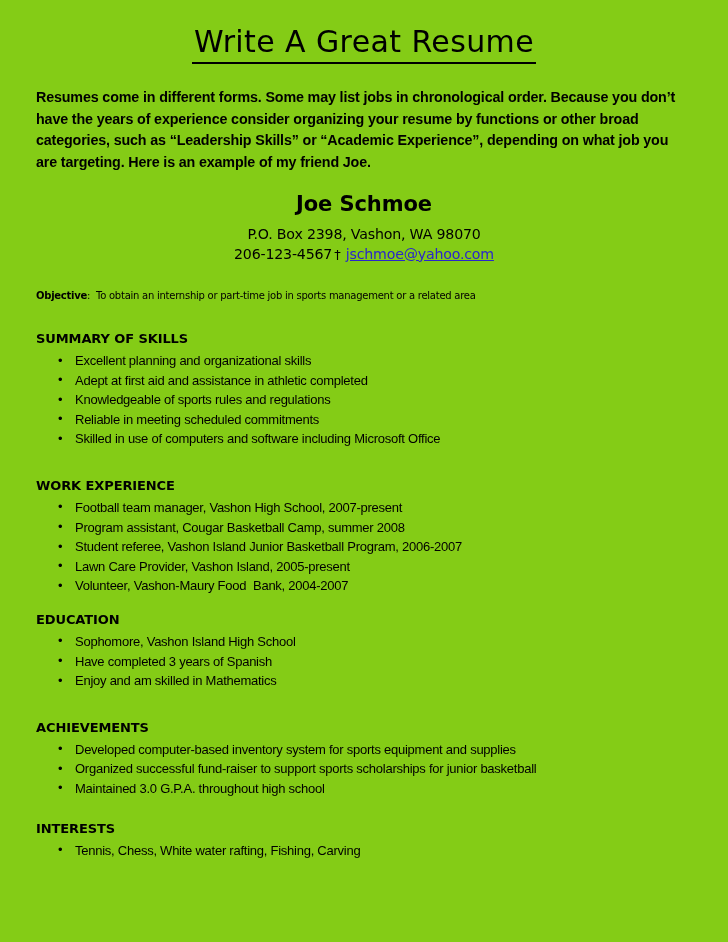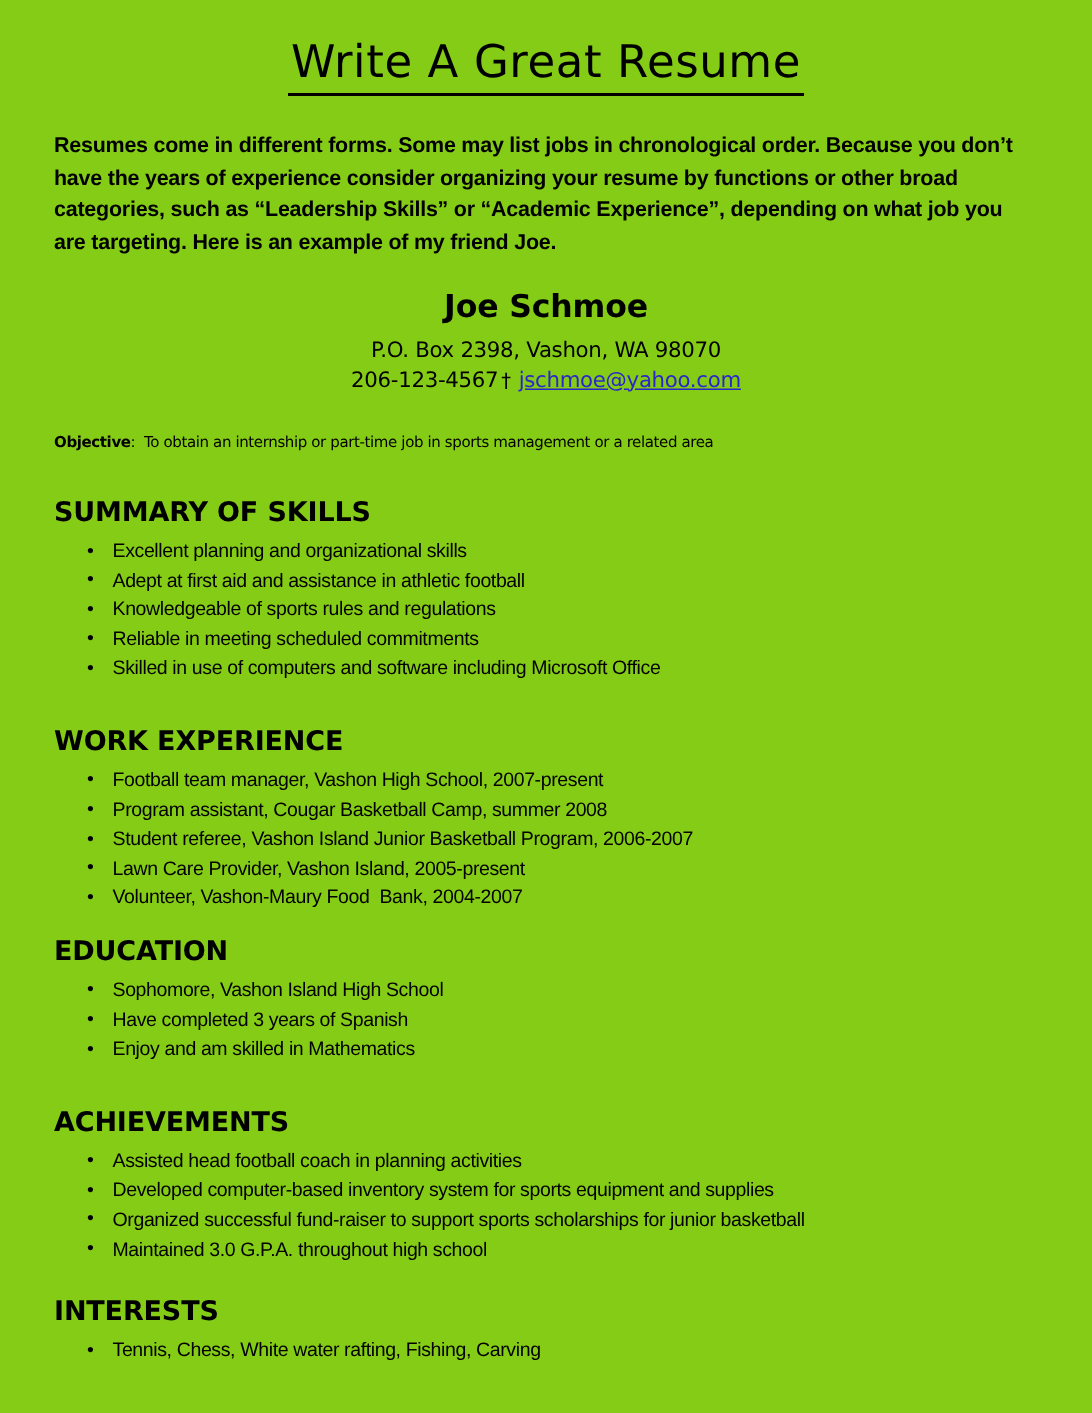--- a/index.html
+++ b/index.html
@@ -100,21 +100,21 @@
   }
   .section-gap-1 { margin-top: 30px; }
   .section-gap-2 { margin-top: 29px; }
   .section-gap-3 { margin-top: 16px; }
   .section-gap-4 { margin-top: 29px; }
   .section-gap-5 { margin-top: 22px; }
 
   .section-heading {
     font-family: "DejaVu Sans", sans-serif;
     font-weight: bold;
-    font-size: 18px;
+    font-size: 13px;
     letter-spacing: -0.1px;
     margin: 0 0 5px 0;
   }
 
   ul.bullets {
     list-style: none;
     margin: 0;
     padding: 0;
   }
   ul.bullets li {
@@ -157,21 +157,21 @@
 
   <div class="objective">
     <b>Objective</b><span>:</span>&nbsp;
     <span>To obtain an internship or part-time job in sports management or a related area</span>
   </div>
 
   <div class="section section-gap-1">
     <div class="section-heading">SUMMARY OF SKILLS</div>
     <ul class="bullets">
       <li>Excellent planning and organizational skills</li>
-      <li>Adept at first aid and assistance in athletic football</li>
+      <li>Adept at first aid and assistance in athletic completed</li>
       <li>Knowledgeable of sports rules and regulations</li>
       <li>Reliable in meeting scheduled commitments</li>
       <li>Skilled in use of computers and software including Microsoft Office</li>
     </ul>
   </div>
 
   <div class="section section-gap-2">
     <div class="section-heading">WORK EXPERIENCE</div>
     <ul class="bullets">
       <li>Football team manager, Vashon High School, 2007-present</li>
@@ -187,21 +187,20 @@
     <ul class="bullets">
       <li>Sophomore, Vashon Island High School</li>
       <li>Have completed 3 years of Spanish</li>
       <li>Enjoy and am skilled in Mathematics</li>
     </ul>
   </div>
 
   <div class="section section-gap-4">
     <div class="section-heading">ACHIEVEMENTS</div>
     <ul class="bullets">
-      <li>Assisted head football coach in planning activities</li>
       <li>Developed computer-based inventory system for sports equipment and supplies</li>
       <li>Organized successful fund-raiser to support sports scholarships for junior basketball</li>
       <li>Maintained 3.0 G.P.A. throughout high school</li>
     </ul>
   </div>
 
   <div class="section section-gap-5">
     <div class="section-heading">INTERESTS</div>
     <ul class="bullets">
       <li>Tennis, Chess, White water rafting, Fishing, Carving</li>

